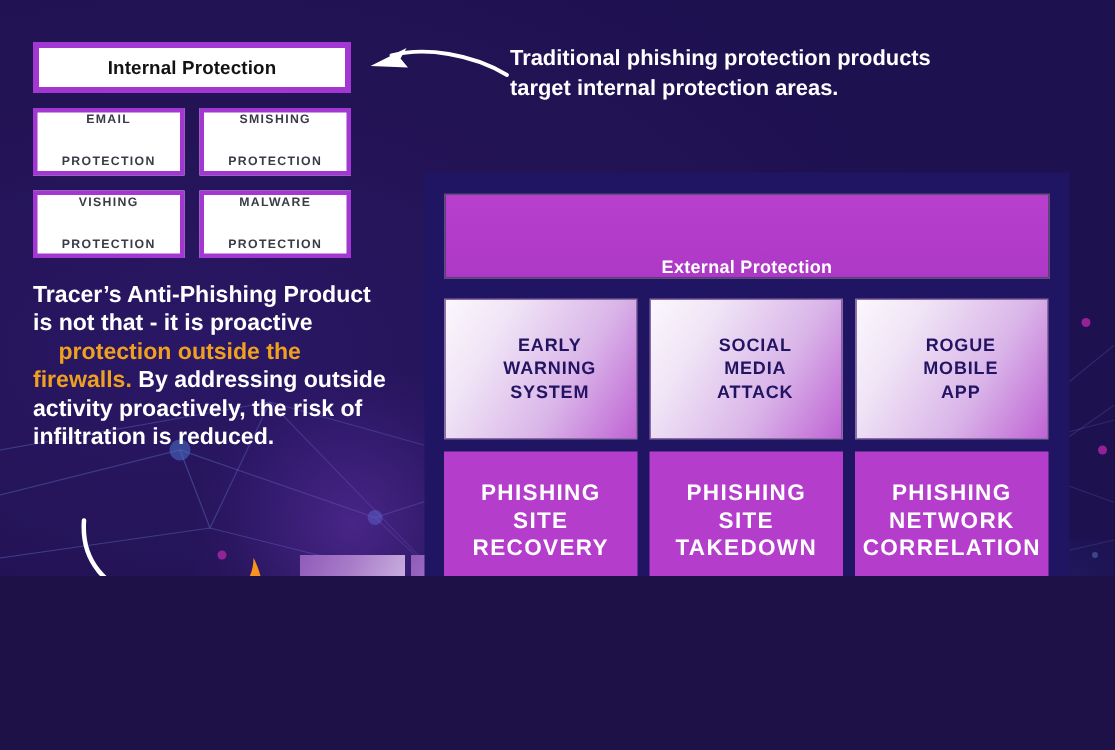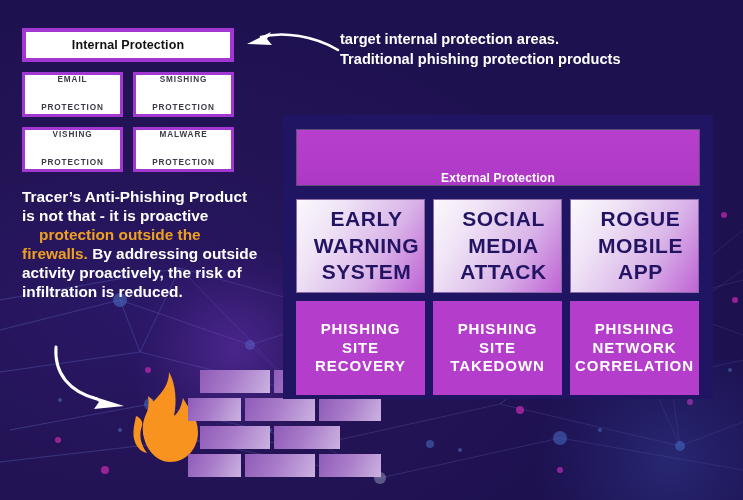--- a/index.html
+++ b/index.html
@@ -4,21 +4,21 @@
 <style>
   html, body {
     margin: 0; padding: 0;
     width: 743px; height: 500px;
     overflow: hidden;
     background: #1d1148;
     font-family: "Liberation Sans", sans-serif;
   }
   #stage {
     position: relative;
-    width: 743px; height: 500px;
+    width: 743px; height: 384px;
     overflow: hidden;
     background: radial-gradient(ellipse 520px 320px at 18% 62%, #2a1766 0%, #241457 45%, #1e1150 100%),
                 linear-gradient(160deg, #241657 0%, #1d1148 55%, #180d3e 100%);
   }
 
   
   .bg-net { position:absolute; left:0; top:0; width:743px; height:500px; }
   .bg-glow-a {
     position:absolute; left:120px; top:250px; width:230px; height:200px;
     background: radial-gradient(circle, rgba(120,60,200,0.42) 0%, rgba(90,40,160,0.10) 55%, rgba(0,0,0,0) 72%);
@@ -92,21 +92,21 @@
   #ext-row-solid { top:186px; }
   .ext-cell {
     box-sizing:border-box;
     width:129px; height:94px;
     display:flex; flex-direction:column; align-items:center; justify-content:center;
     text-align:center; font-weight:bold; line-height:1.26;
   }
   .ext-cell.light {
     background: linear-gradient(122deg, #fbf8fd 0%, #f0e4f6 26%, #d9b4e8 64%, #bf63d4 100%);
     border:1px solid #8a6ba6;
-    color:#231463; font-size:21px; letter-spacing:0.55px;padding-left:12px;
+    color:#231463; font-size:12px; letter-spacing:0.55px;padding-left:12px;
   }
   .ext-cell.solid {
     background:#b43ecb;
     color:#ffffff; font-size:15px; letter-spacing:0.9px;
   }
 </style>
 </head>
 <body>
 
 <div id="stage">
@@ -218,22 +218,22 @@
         <span>PROTECTION</span>
       </div>
     </div>
   </div>
 
   <svg id="annot-top-arrow" viewBox="0 0 96 30">
     <path d="M93 22 C70 8, 38 3, 16 9" stroke="#ffffff" stroke-width="2.6" fill="none" stroke-linecap="round"></path>
     <path d="M2 16 L26 4 L22 11 L27 17 Z" fill="#ffffff"></path>
   </svg>
   <div id="annot-top">
+    <div>Traditional phishing protection products</div>
     <div>target internal protection areas.</div>
-    <div>Traditional phishing protection products</div>
   </div>
 
   <div id="left-copy"><span>Tracer’s Anti-Phishing Product is not that - it is proactive </span><span class="hl">protection outside the firewalls.</span><span> By addressing outside activity proactively, the risk of infiltration is reduced.</span></div>
 
   <svg id="annot-bot-arrow" viewBox="0 0 115 82">
     <path d="M4 3 C2 30, 18 48, 45 55" stroke="#ffffff" stroke-width="3" fill="none" stroke-linecap="round"></path>
     <path d="M72 62 L40 52 L47 58 L42 65 Z" fill="#ffffff"></path>
   </svg>
 
   <div id="firewall">

